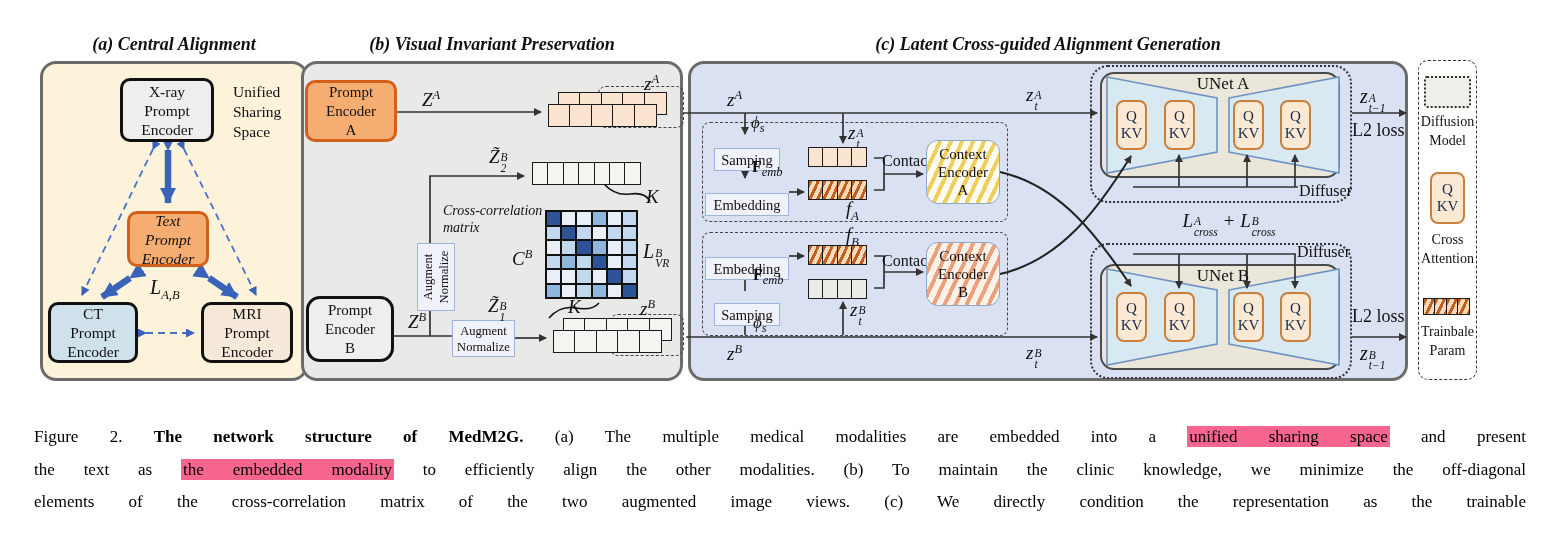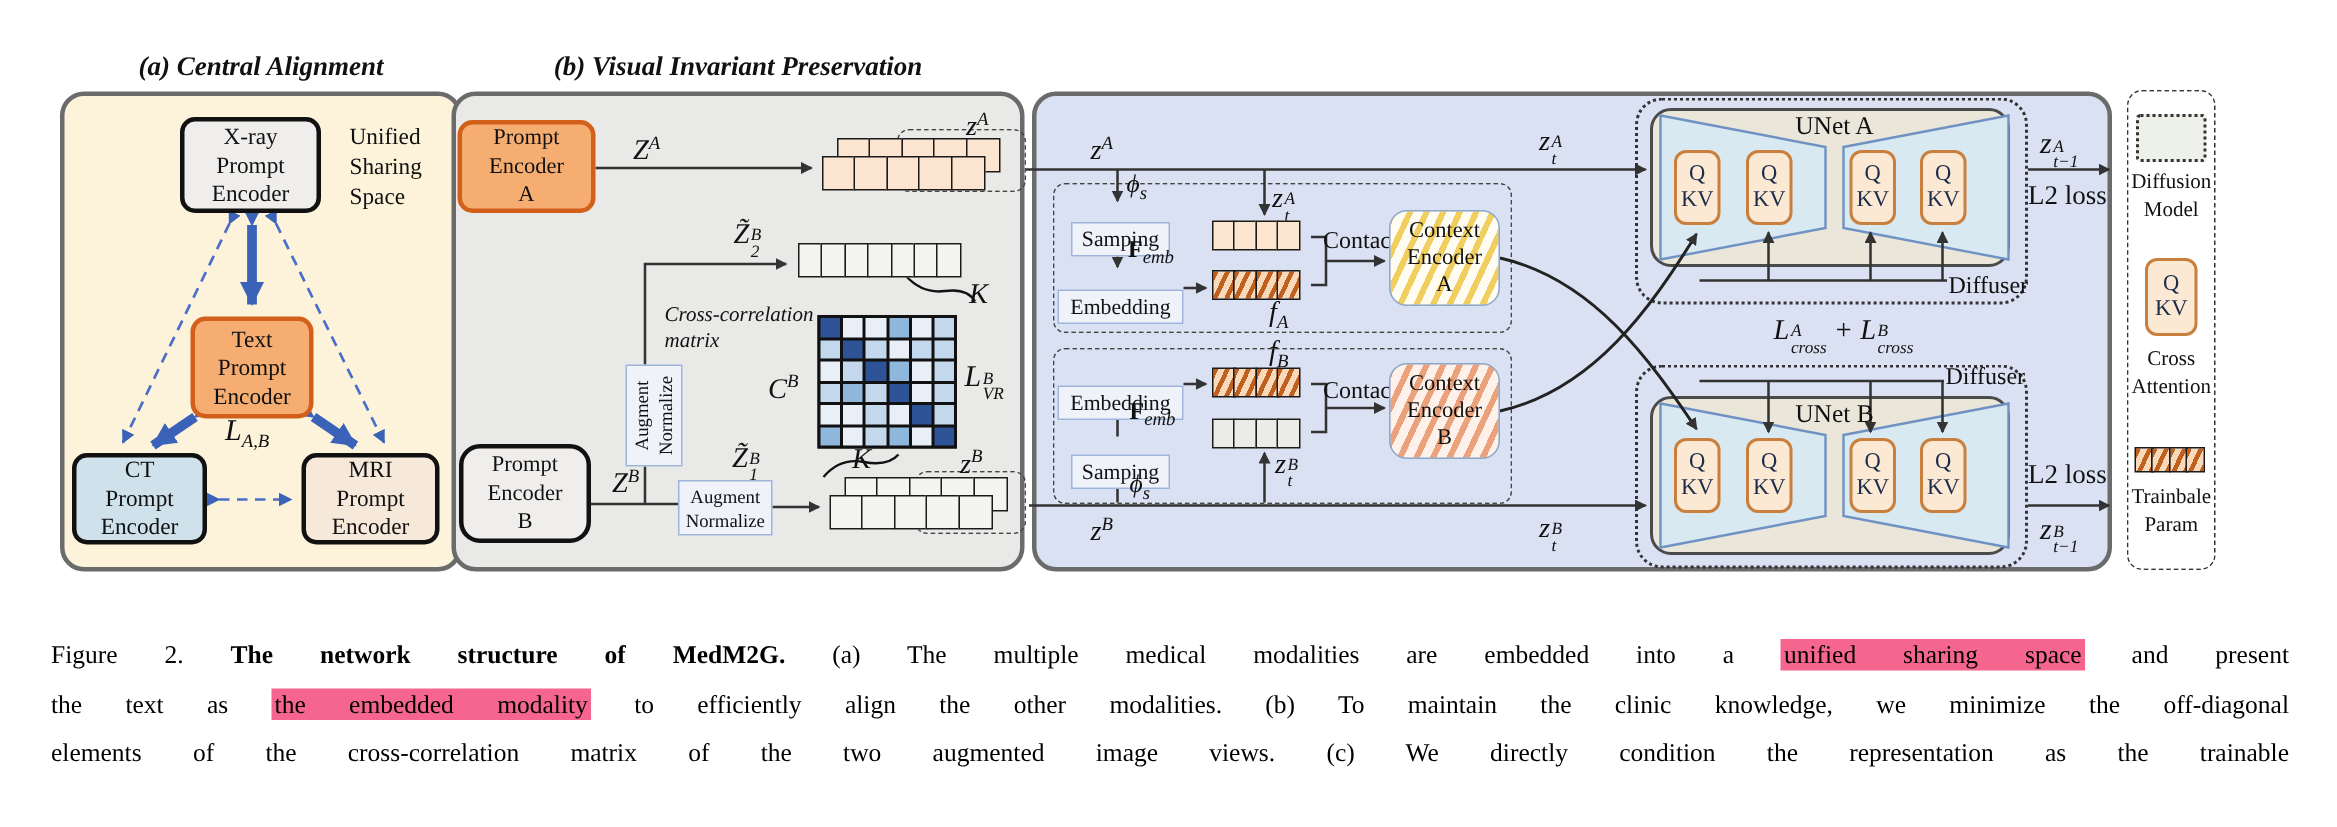--- a/index.html
+++ b/index.html
@@ -139,37 +139,38 @@
       <path d="M1000,172 C1062,186 1100,240 1131,286" marker-end="url(#ab)"></path>
       <path d="M1000,274 C1062,260 1100,206 1131,156" marker-end="url(#ab)"></path>
     </g>
 
     <path class="brace" d="M604,184 Q615,196 630,194 Q645,192 650,201"></path>
     <path class="brace" d="M549,318 Q560,305 576,308 Q592,311 599,303"></path>
   </svg>
 
   <div class="ptitle" style="left:40px;width:268px;">(a) Central Alignment</div>
   <div class="ptitle" style="left:301px;width:382px;">(b) Visual Invariant Preservation</div>
+  <div class="ptitle" style="left:688px;width:720px;">(c) Latent Cross-guided Alignment Generation</div>
 
   <div class="panel p-a"></div>
   <div class="panel p-b"></div>
   <div class="panel p-c"></div>
   <div class="legendbox"></div>
 
   <div class="lbl" style="left:233px;top:82px;font-size:15.5px;line-height:20px;">
     <span>Unified</span><br>
     <span>Sharing</span><br>
     <span>Space</span>
   </div>
   <div class="box graybox top" style="left:120px;top:78px;width:94px;height:64px;">
     <span>X-ray</span>
     <span>Prompt</span>
     <span>Encoder</span>
   </div>
-  <div class="box orangebox top" style="left:127px;top:211px;width:82px;height:68px;">
+  <div class="box orangebox top" style="left:127px;top:211px;width:82px;height:56px;font-style:italic;">
     <span>Text</span>
     <span>Prompt</span>
     <span>Encoder</span>
   </div>
   <div class="box bluebox top" style="left:48px;top:302px;width:90px;height:61px;">
     <span>CT</span>
     <span>Prompt</span>
     <span>Encoder</span>
   </div>
   <div class="box peachbox top" style="left:201px;top:302px;width:92px;height:61px;">

